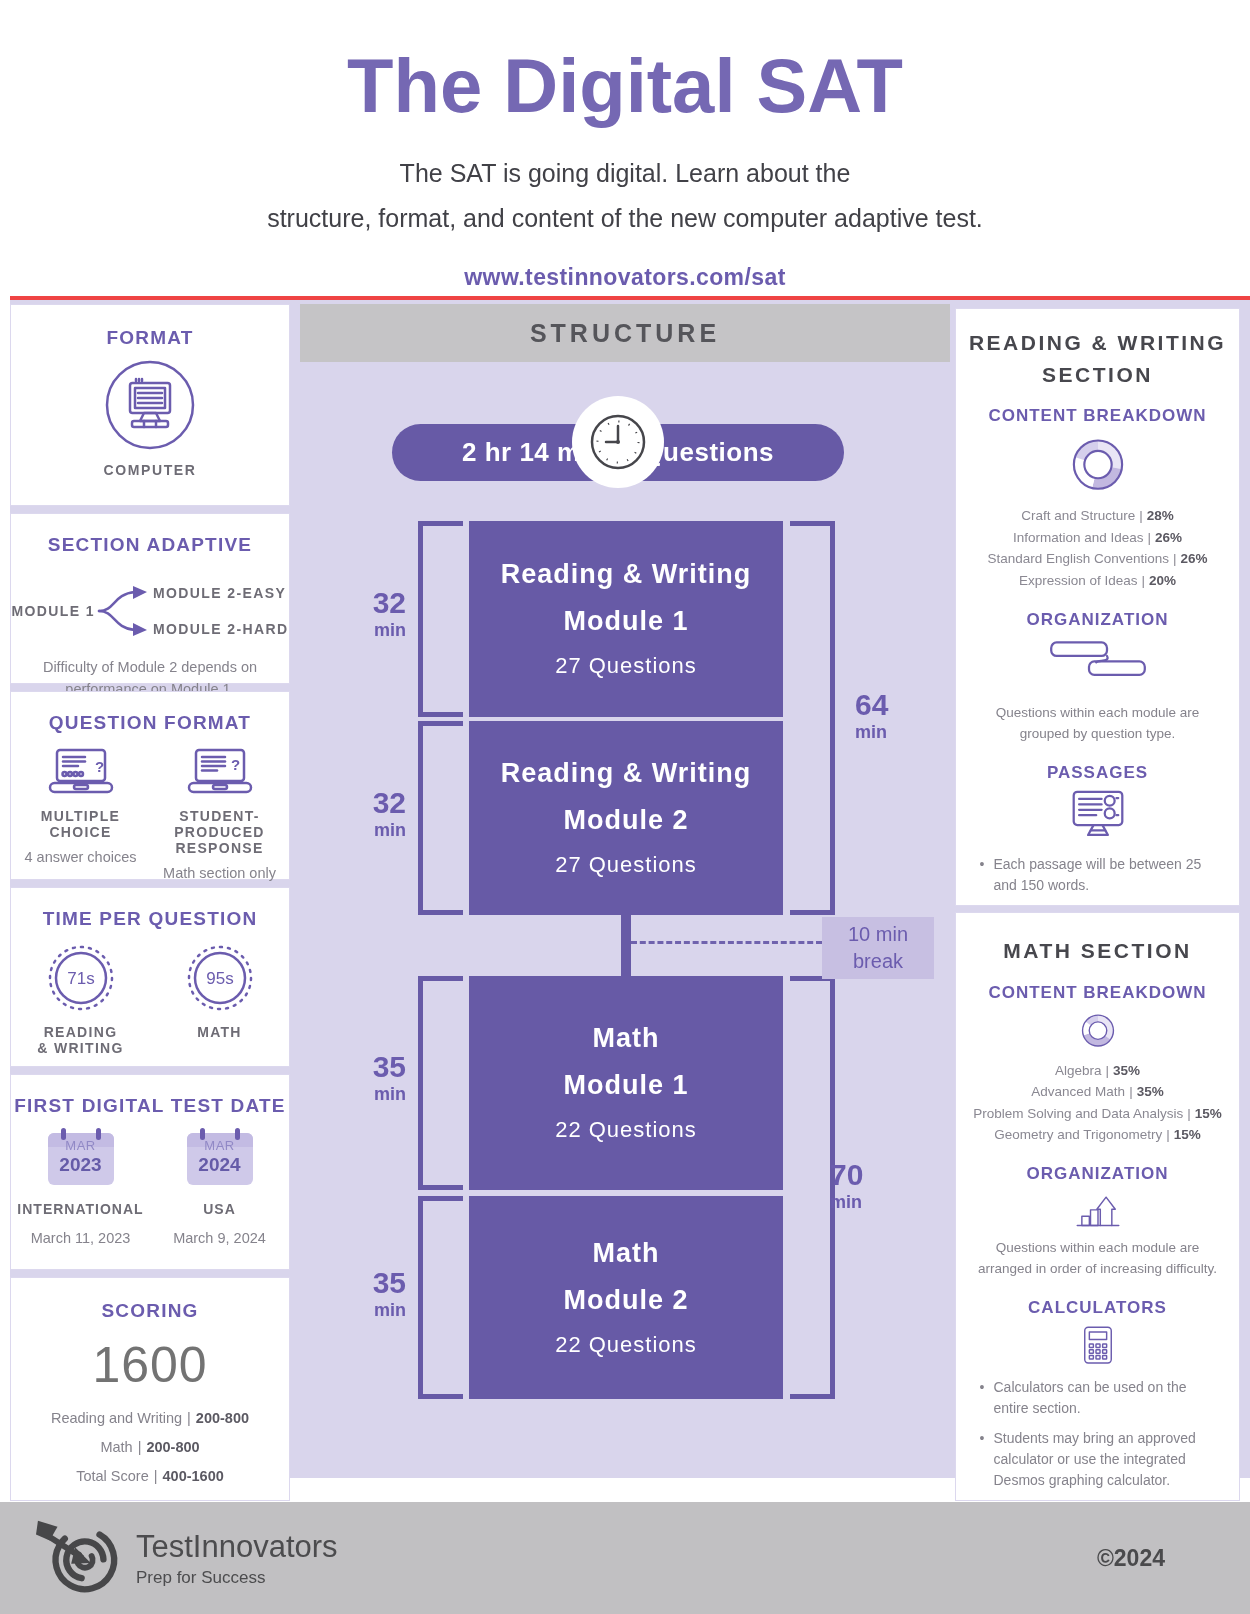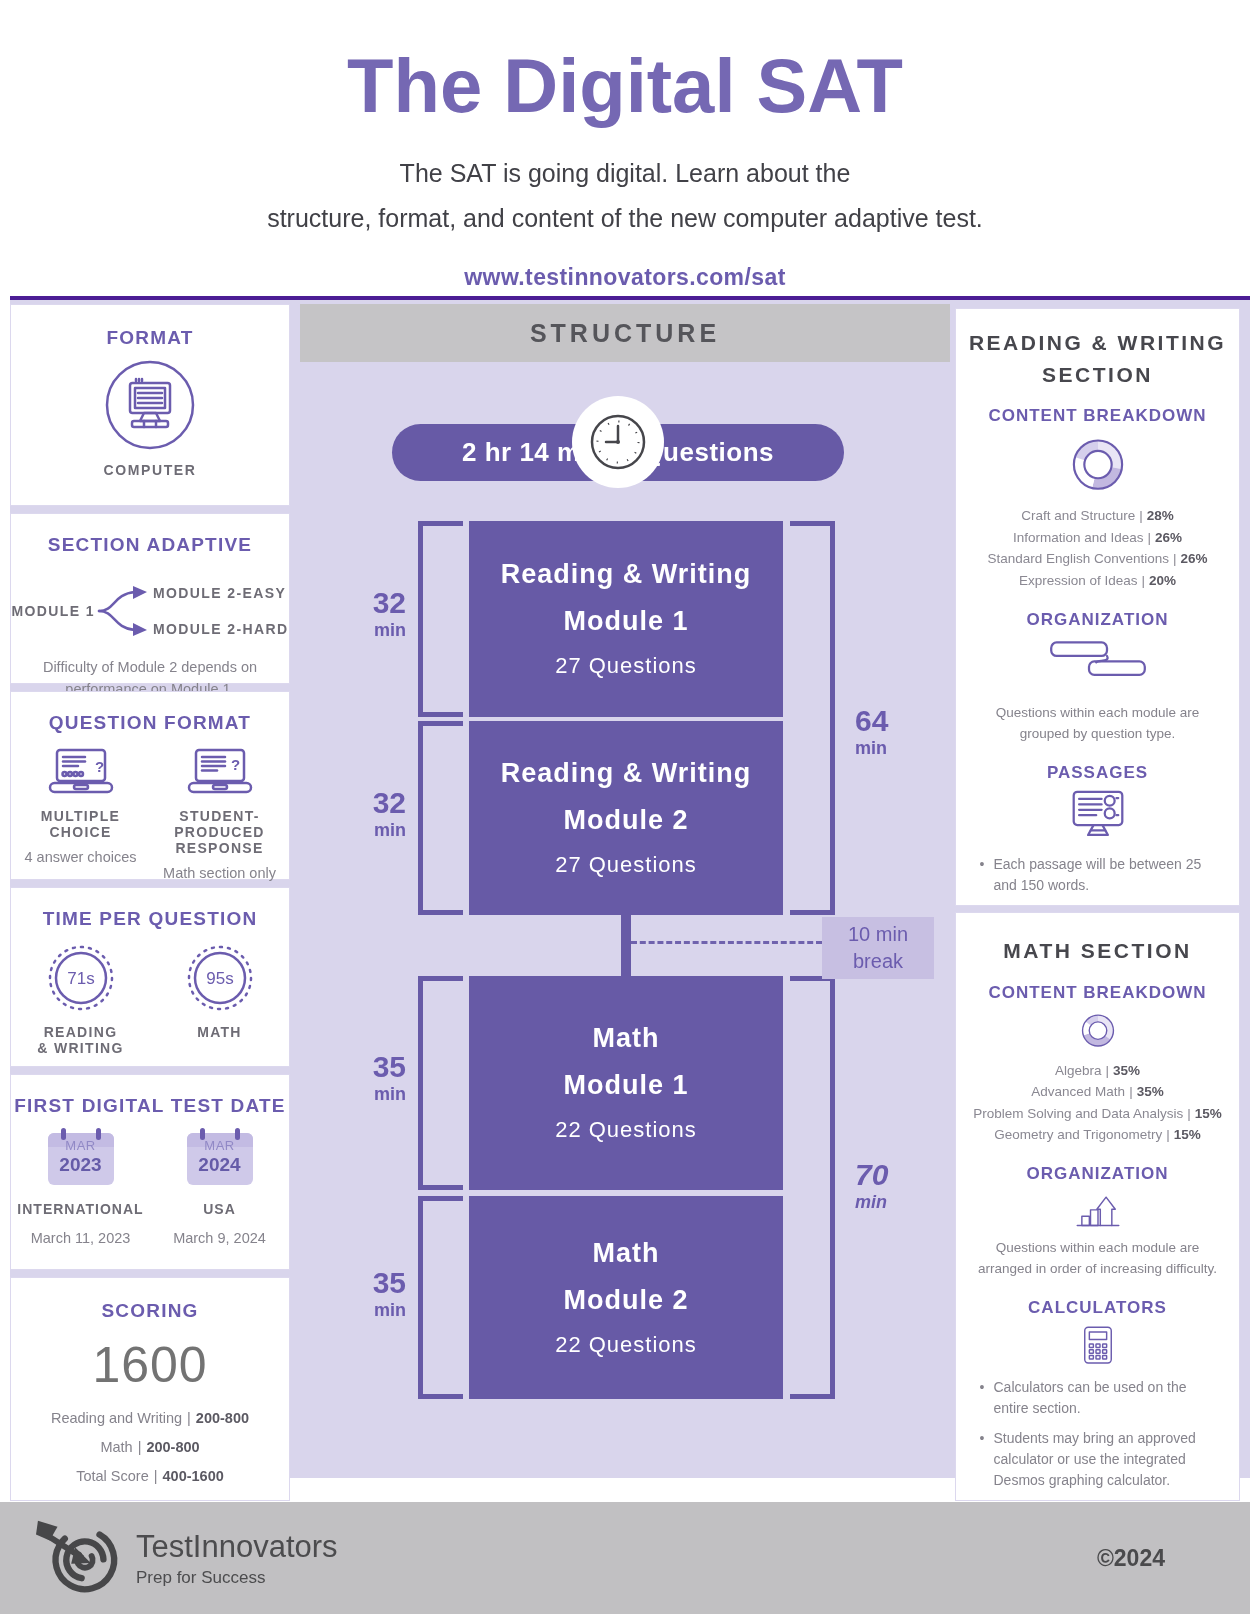--- a/index.html
+++ b/index.html
@@ -8,21 +8,21 @@
           font-family:"Liberation Sans", sans-serif; overflow:hidden; margin:0 auto; }
 
   
   .hdr { position:absolute; top:0; left:0; width:1250px; text-align:center; }
   .title { margin-top:42px; font-size:76px; font-weight:bold; color:#7568b3; letter-spacing:0; }
   .subtitle { margin-top:22px; font-size:25px; color:#414147; line-height:1.78; }
   .site-url { margin-top:24px; font-size:23px; font-weight:bold; color:#6b5cae; letter-spacing:.4px; }
 
   
   .band { position:absolute; left:10px; top:296px; width:1240px; height:1182px;
-          background:#d9d5ec; border-top:4px solid #4c1d95; }
+          background:#d9d5ec; border-top:4px solid #ef4444; }
   .card { position:absolute; background:#ffffff; border:1px solid #dcd8ee; }
   .lcard { left:0; width:280px; }
   .rcard { left:945px; width:285px; }
 
   .phead { font-size:19px; font-weight:bold; color:#6b5cae; letter-spacing:1.2px; text-align:center; }
   .phead-sm { font-size:17px; font-weight:bold; color:#6b5cae; letter-spacing:1px; text-align:center; }
   .glabel { font-size:14px; font-weight:bold; color:#6e6c75; letter-spacing:1.6px; text-align:center; }
   .gtext { font-size:14.5px; color:#85838c; text-align:center; line-height:1.55; }
 
   .ic { stroke:#6b5cae; fill:none; stroke-width:2.5; stroke-linecap:round; stroke-linejoin:round; }
@@ -305,25 +305,25 @@
         <div class="u">min</div>
     </div>
     <div class="dur" style="left:330px; top:968px;">
       <div class="n">35</div>
         <div class="u">min</div>
     </div>
 
     <div class="brak brak-r" style="top:221px; height:394px;"></div>
     <div class="brak brak-r" style="top:676px; height:423px;"></div>
 
-    <div class="gdur" style="left:845px; top:406px;">
+    <div class="gdur" style="left:845px; top:390px;">
       <div class="n">64</div>
         <div class="u">min</div>
     </div>
-    <div class="gdur" style="left:845px; top:860px;font-style:italic;">
+    <div class="gdur" style="left:820px; top:860px;">
       <div class="n">70</div>
         <div class="u">min</div>
     </div>
 
     <div class="connector"></div>
     <div class="dashline"></div>
     <div class="break-badge">
       <div>10 min</div>
       <div>break</div>
     </div>

